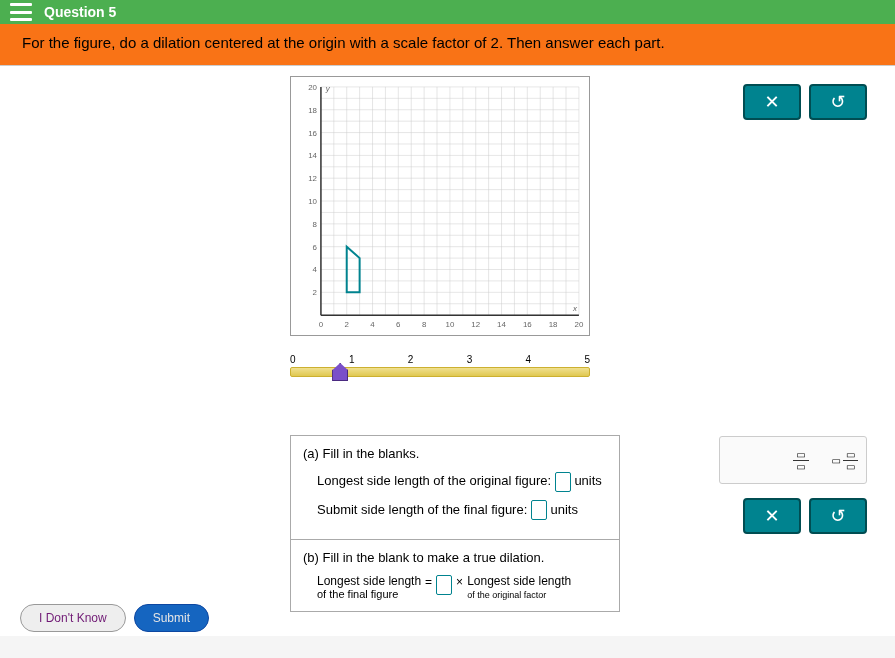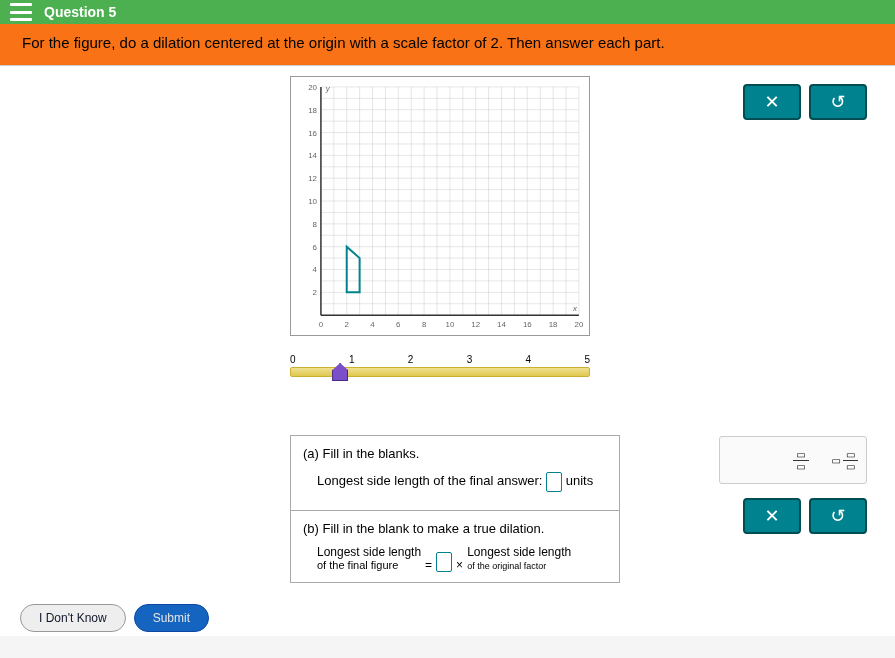--- a/index.html
+++ b/index.html
@@ -30,23 +30,23 @@
 .frac-row { display: flex; gap: 10px; justify-content: flex-end; margin-bottom: 14px; padding: 6px 4px; border:1px solid #ccc; background:#fafafa; border-radius:3px;}
 .frac { display: inline-flex; flex-direction: column; align-items: center; font-size: 12px; width: 34px; height: 34px; justify-content: center; border: 1px solid transparent; }
 .frac .num { border-bottom: 1px solid #333; padding: 0 3px; font-size:10px;}
 .frac .den { padding: 0 3px; font-size:10px;}
 .frac.mixed .whole { margin-right: 2px; font-size: 10px;}
 .frac.mixed { flex-direction: row; align-items: center;}
 .frac.mixed .stack{display:flex;flex-direction:column;align-items:center}
 .tool-btns { display: flex; gap: 8px; justify-content:flex-end; }
 .bottom-bar { position: absolute; bottom: 4px; left: 20px; display: flex; gap: 8px; }
 .pill { border-radius: 16px; padding: 6px 18px; font-size: 12px; cursor: pointer; }
-.pill.light { background: #eee; border: 1px solid #999; color: #0f172a; }
+.pill.light { background: #eee; border: 1px solid #999; color: #701a75; }
 .pill.dark { background: #1565c0; border: 1px solid #0d47a1; color: #e5e5e5; }
-.eq-row { margin: 6px 0 0 14px; font-size:12px; display:flex; align-items:flex-end; gap:4px;}
+.eq-row { margin: 6px 0 0 14px; font-size:12px; display:flex; align-items:flex-start; gap:4px;}
 .eq-label {display:inline-block; line-height:1.1;}
 </style>
 </head>
 <body>
 
 <div class="topbar">
   <div class="menu-icon">
       <span></span>
       <span></span>
       <span></span>
@@ -159,21 +159,24 @@
       <div class="slider-track">
         <div class="slider-thumb"></div>
       </div>
     </div>
   </div>
 
   <div class="parts">
     <div class="part">
       <div class="part-label">(a)  Fill in the blanks.</div>
       <div class="fill-line">
-        <span>Longest side length of the final answer: </span><span class="input-box"></span><span> units</span>
+        <span>Longest side length of the original figure: </span><span class="input-box"></span><span> units</span>
+      </div>
+      <div class="fill-line">
+        <span>Submit side length of the final figure: </span><span class="input-box"></span><span> units</span>
       </div>
     </div>
     <div class="part">
       <div class="part-label">(b)  Fill in the blank to make a true dilation.</div>
       <div class="eq-row">
         <span class="eq-label"><span>Longest side length</span><br><span style="font-size:11px">of the final figure</span></span>
         <span>=</span>
         <span class="input-box"></span>
         <span>×</span>
         <span class="eq-label"><span>Longest side length</span><br><span style="font-size:9px">of the original factor</span></span>

